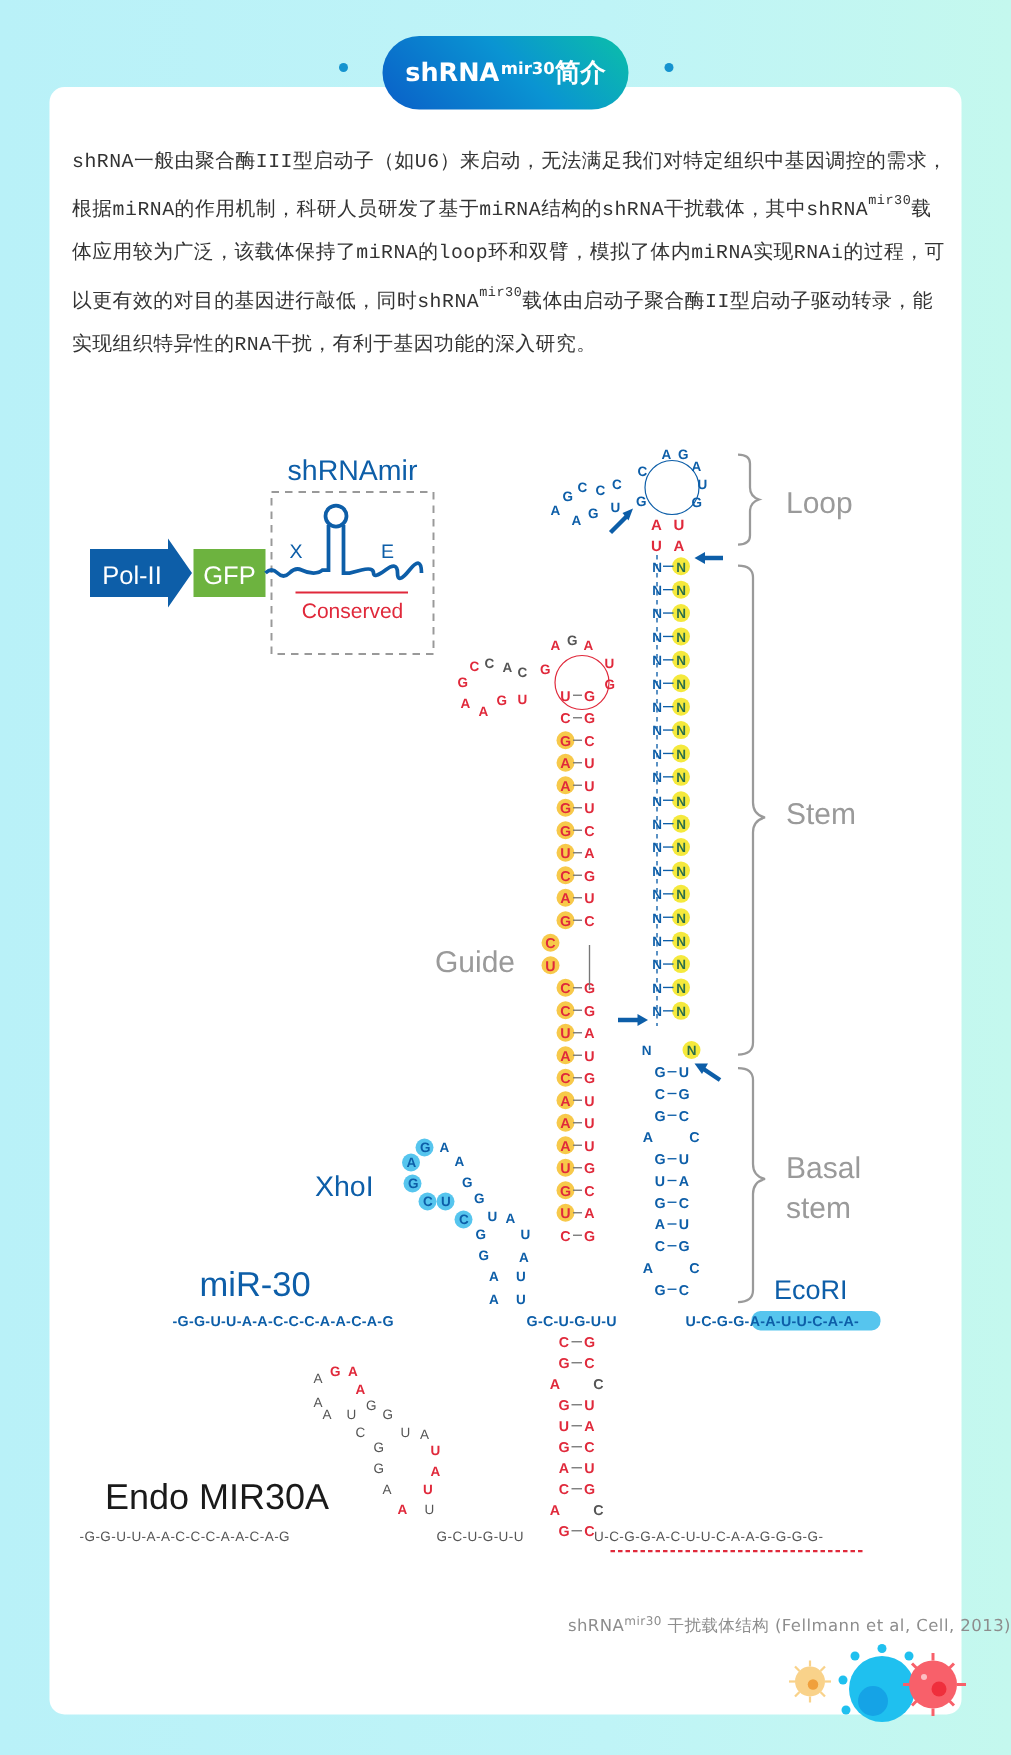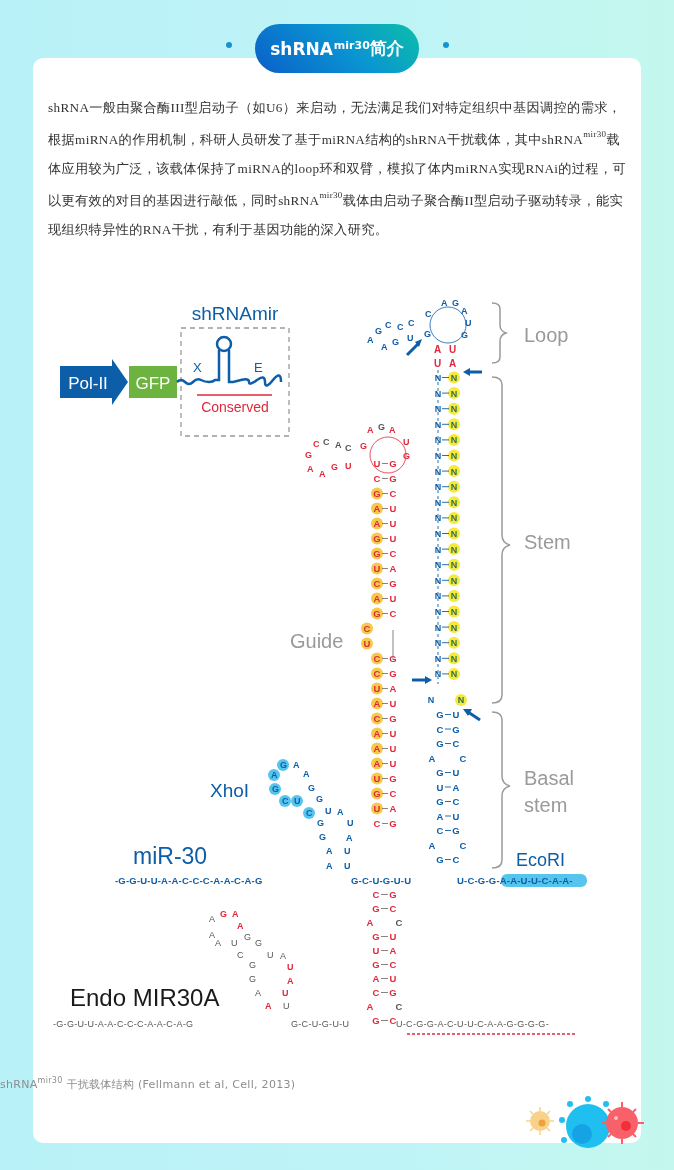--- a/index.html
+++ b/index.html
@@ -20,26 +20,26 @@
     color:#ffffff; display:flex; align-items:center; justify-content:center;
     font-size:17px; font-weight:bold; z-index:3;
     font-family:"DejaVu Sans", sans-serif;
   }
   .title-pill sup { font-size:11px; font-weight:bold; margin-left:1px; position:relative; top:-3px; }
   .dot { position:absolute; top:42px; width:6px; height:6px; border-radius:50%; background:#1593cf; }
   .dot.l { left:226px; } .dot.r { left:443px; }
   .intro {
     position:absolute; left:48px; top:94px; width:584px;
     font-size:13.2px; line-height:28.3px; color:#333333; letter-spacing:0.35px;
-    font-family:Liberation Serif, serif;
+    font-family:Liberation Mono, monospace;
   }
   .intro sup { font-size:9px; position:relative; top:-2px; }
   .figure { position:absolute; left:40px; top:290px; width:600px; height:760px; }
   .caption {
-    position:absolute; left:0; top:1076px; width:674px; text-align:left;
+    position:absolute; left:0; top:1076px; width:674px; text-align:right;
     font-size:11px; color:#8d8d8d; letter-spacing:0.3px;
   }
   .caption sup { font-size:8px; }
   .virus { position:absolute; left:520px; top:1090px; width:130px; height:60px; }
   svg text { font-family:"Liberation Sans", sans-serif; }
 </style>
 </head>
 <body>
 
 <div class="dot l"></div>

